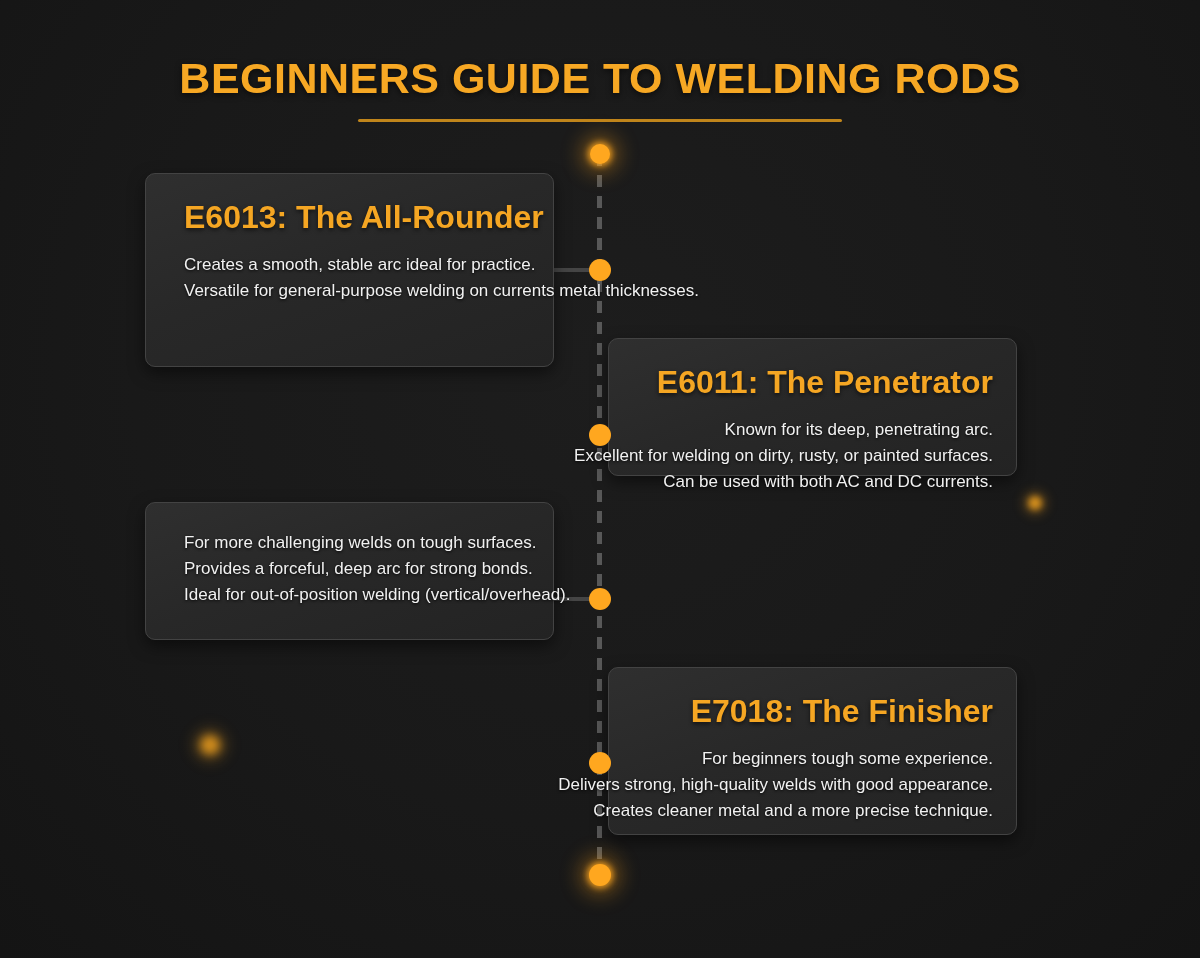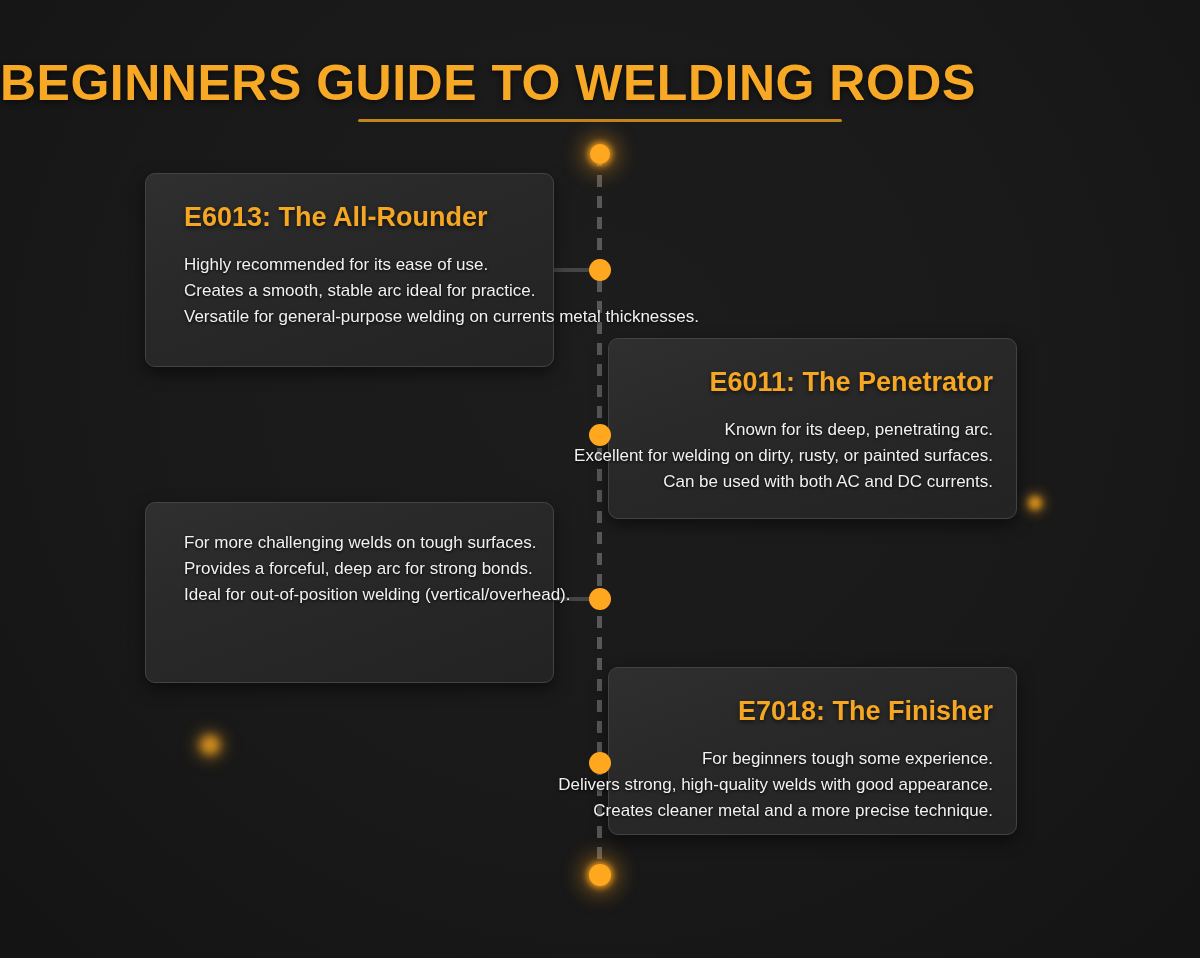--- a/index.html
+++ b/index.html
@@ -10,22 +10,22 @@
     overflow: hidden;
     background: radial-gradient(ellipse at 50% 38%, #1d1d1d 0%, #191919 55%, #141414 100%);
     font-family: "Liberation Sans", "DejaVu Sans", sans-serif;
   }
 
   
   .page-title {
     position: absolute;
     left: 0; right: 0; top: 54px;
     margin: 0;
-    text-align: left;
-    font-size: 50px;
+    text-align: center;
+    font-size: 43px;
     font-weight: 700;
     letter-spacing: 0.5px;
     color: #f7a824;
     text-shadow: 0 2px 6px rgba(0,0,0,.6);
     white-space: nowrap;
   }
   .title-underline {
     position: absolute;
     left: 358px; top: 119px;
     width: 484px; height: 3px;
@@ -76,37 +76,37 @@
     z-index: 0;
   }
   .spark-right { left: 1028px; top: 496px; width: 14px; height: 14px; filter: blur(3px);
                  box-shadow: 0 0 10px 4px rgba(225,150,30,.35); }
   .spark-left  { left: 200px;  top: 735px; width: 20px; height: 20px; filter: blur(5px);
                  box-shadow: 0 0 12px 6px rgba(215,145,30,.3); }
 
   
   .card {
     position: absolute;
-    width: 409px; height: 181px;
+    width: 409px; height: 138px;
     box-sizing: border-box;
     padding: 27px 23px 27px 38px;
     border: 1px solid #434343;
     border-radius: 10px;
     background: linear-gradient(160deg, #2f2f2f 0%, #282828 45%, #232323 100%);
     box-shadow: 0 6px 16px rgba(0,0,0,.5);
     z-index: 2;
   }
   .c1 { left: 145px; top: 173px; height: 194px; }
   .c2 { left: 608px; top: 338px; }
   .c3 { left: 145px; top: 502px; }
   .c4 { left: 608px; top: 667px; height: 168px; }
 
   .card-heading {
     margin: 0 0 18px 0;
-    font-size: 27px;
+    font-size: 32px;
     line-height: 33px;
     font-weight: 700;
     color: #f5a623;
     white-space: nowrap;
     text-shadow: 0 2px 4px rgba(0,0,0,.6);
   }
   .card.right .card-heading { text-align: right; }
 
   .body { }
   .line {
@@ -143,21 +143,20 @@
   <div class="dot d3"></div>
   <div class="dot d4"></div>
   <div class="dot glow bottom-dot"></div>
 
   <div class="spark spark-right"></div>
   <div class="spark spark-left"></div>
 
   <section class="card left c1">
     <h2 class="card-heading">E6013: The All-Rounder</h2>
     <div class="body">
-      <p class="line">Highly recommended for its ease of use.</p>
       <p class="line">Creates a smooth, stable arc ideal for practice.</p>
       <p class="line">Versatile for general-purpose welding on currents metal thicknesses.</p>
     </div>
   </section>
 
   <section class="card right c2">
     <h2 class="card-heading">E6011: The Penetrator</h2>
     <div class="body">
       <p class="line">Known for its deep, penetrating arc.</p>
       <p class="line">Excellent for welding on dirty, rusty, or painted surfaces.</p>

